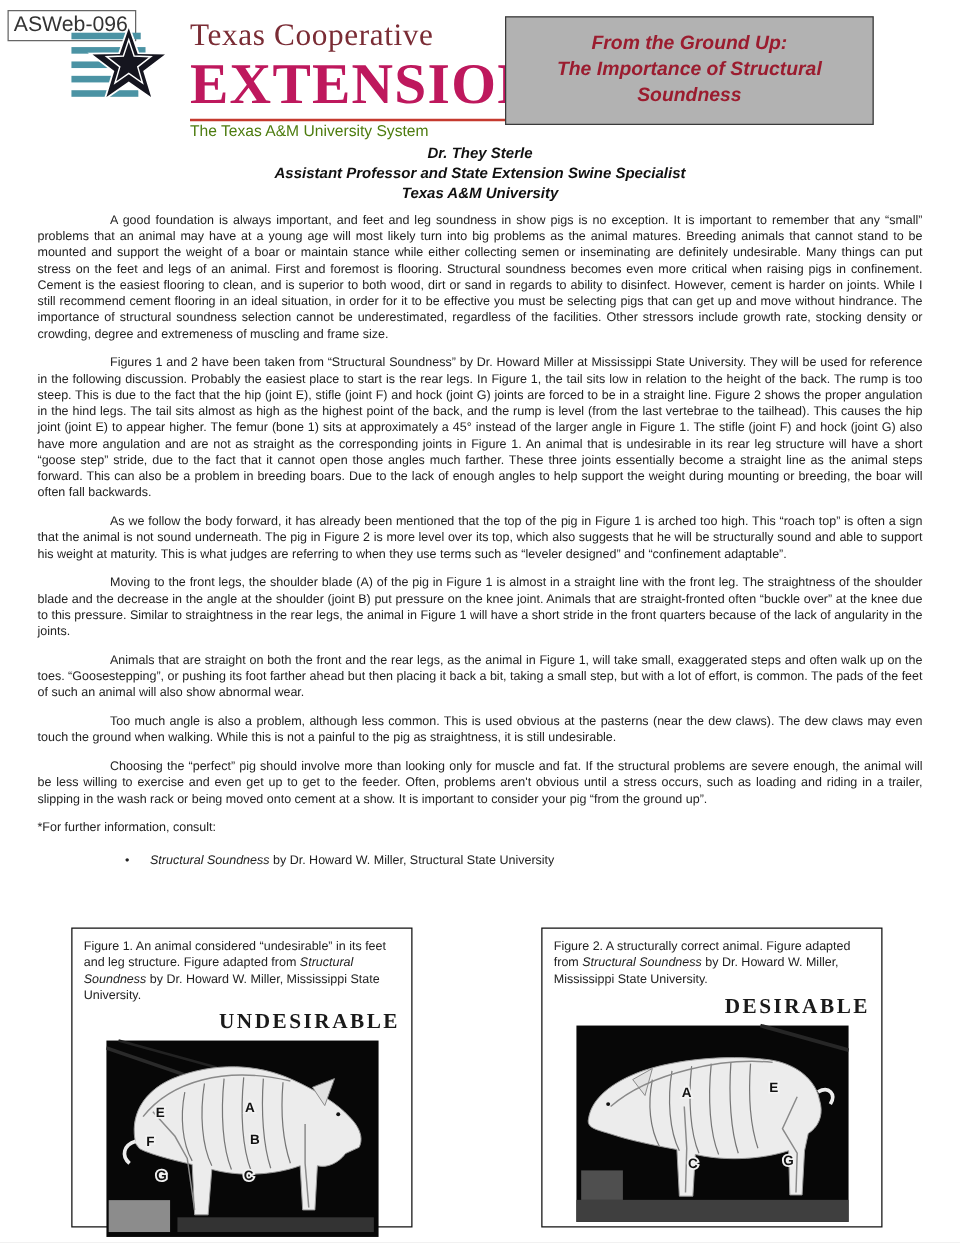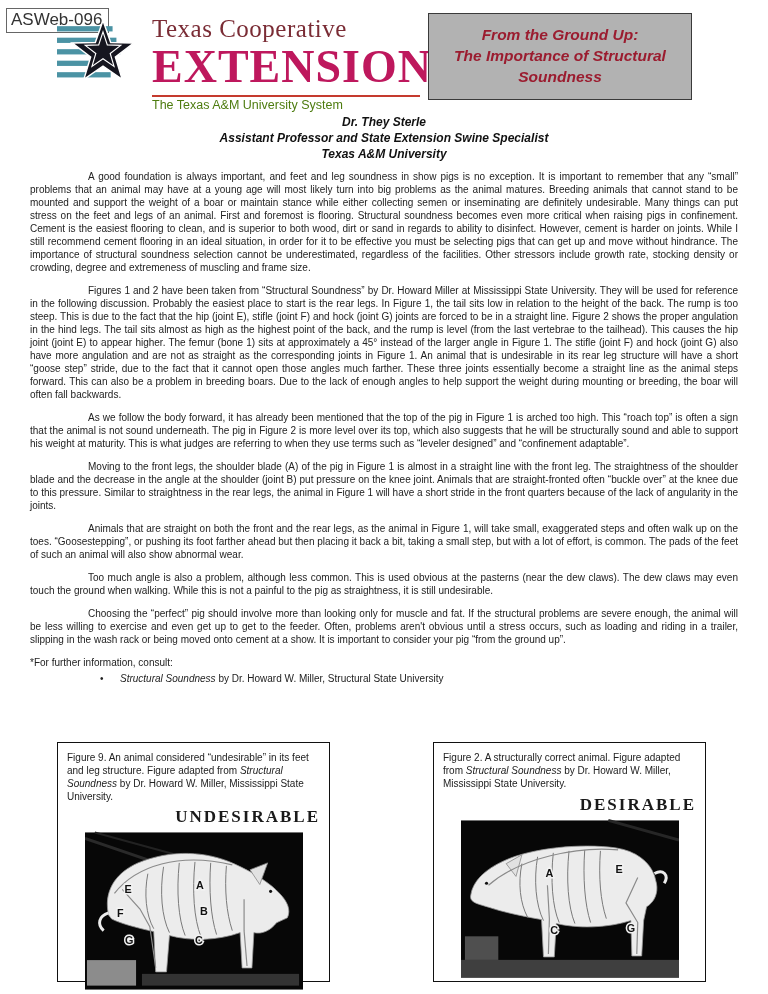--- a/index.html
+++ b/index.html
@@ -38,22 +38,22 @@
     font-size: 46px; font-weight: bold; color: #be185d;
     letter-spacing: 1px; margin-top: 1px;
   }
   .logo-line3 {
     margin-top: 3px; width: 268px;
     border-top: 2px solid #c53a2e;
     padding-top: 2px;
     font-size: 12.5px; color: #4d7c0f;
   }
   .title-box {
-    position: absolute; left: 428px; top: 13px;
-    width: 264px; height: 87px;
+    position: absolute; left: 404px; top: 13px;
+    width: 295px; height: 87px;
     background: #b2b2b2;
     border: 1px solid #3a3a3a;
     display: flex; flex-direction: column;
     align-items: center; justify-content: center;
     text-align: center;
     font-size: 15.5px; font-weight: bold; font-style: italic;
     color: #9b1c2f; line-height: 1.35;
     padding: 4px 8px;
   }
   
@@ -67,21 +67,21 @@
   .body-text {
     position: absolute; left: 30px; right: 30px; top: 170px;
     font-size: 10px; line-height: 1.3; text-align: justify;
     color: #222;
   }
   .body-text p {
     text-indent: 58px;
     margin-bottom: 10px;
   }
   .further-info { margin-top: 2px; }
-  .further-intro { text-indent: 0; margin-bottom: 3px; }
+  .further-intro { text-indent: 0; margin-bottom: 13px; }
   .further-bullet { padding-left: 70px; }
   .further-bullet .bullet-char { display:inline-block; width: 20px; }
   .ital { font-style: italic; }
   
   .figure-box {
     position: absolute; top: 742px;
     width: 273px; height: 240px;
     border: 1px solid #111;
     background: #fff;
     padding: 8px 9px;
@@ -156,21 +156,21 @@
 
     <div class="further-info">
       <div class="further-intro">*For further information, consult:</div>
       <div class="further-bullet">
         <span class="bullet-char">•</span><span class="ital">Structural Soundness</span><span> by Dr. Howard W. Miller, Structural State University</span>
       </div>
     </div>
   </div>
 
   <div class="figure-box fig1">
-    <div class="figure-caption"><span>Figure 9.  An animal considered “undesirable” in its feet and leg structure.  Figure adapted from </span><span class="ital">Structural Soundness</span><span> by Dr. Howard W. Miller, Mississippi State University.</span></div>
+    <div class="figure-caption"><span>Figure 1.  An animal considered “undesirable” in its feet and leg structure.  Figure adapted from </span><span class="ital">Structural Soundness</span><span> by Dr. Howard W. Miller, Mississippi State University.</span></div>
     <div class="figure-label">UNDESIRABLE</div>
     <svg class="figure-image" width="218" height="160" viewBox="0 0 222 160">
       <rect width="222" height="160" fill="#070707"></rect>
       <line x1="0" y1="6" x2="70" y2="30" stroke="#2a2a2a" stroke-width="3"></line>
       <line x1="10" y1="0" x2="90" y2="22" stroke="#222222" stroke-width="2"></line>
       <rect x="2" y="130" width="50" height="26" fill="#b9b9b9" opacity="0.75"></rect>
       <rect x="58" y="144" width="160" height="12" fill="#333333"></rect>
       <path class="pigbody" d="M24,84 C19,62 29,42 54,31 C88,17 124,19 152,32 C172,41 189,52 198,62 C206,70 210,79 206,87 L195,92 C189,100 180,104 172,102 L170,138 L160,138 L158,102 C136,110 108,111 86,105 L83,142 L72,142 L70,101 C52,97 34,92 27,88 Z"></path>
       <path d="M24,82 C14,85 12,94 19,100" stroke="#ececec" stroke-width="3" fill="none"></path>
       <path d="M168,38 L186,31 L178,53 Z" fill="#e2e2e2" stroke="#888" stroke-width="0.8"></path>

